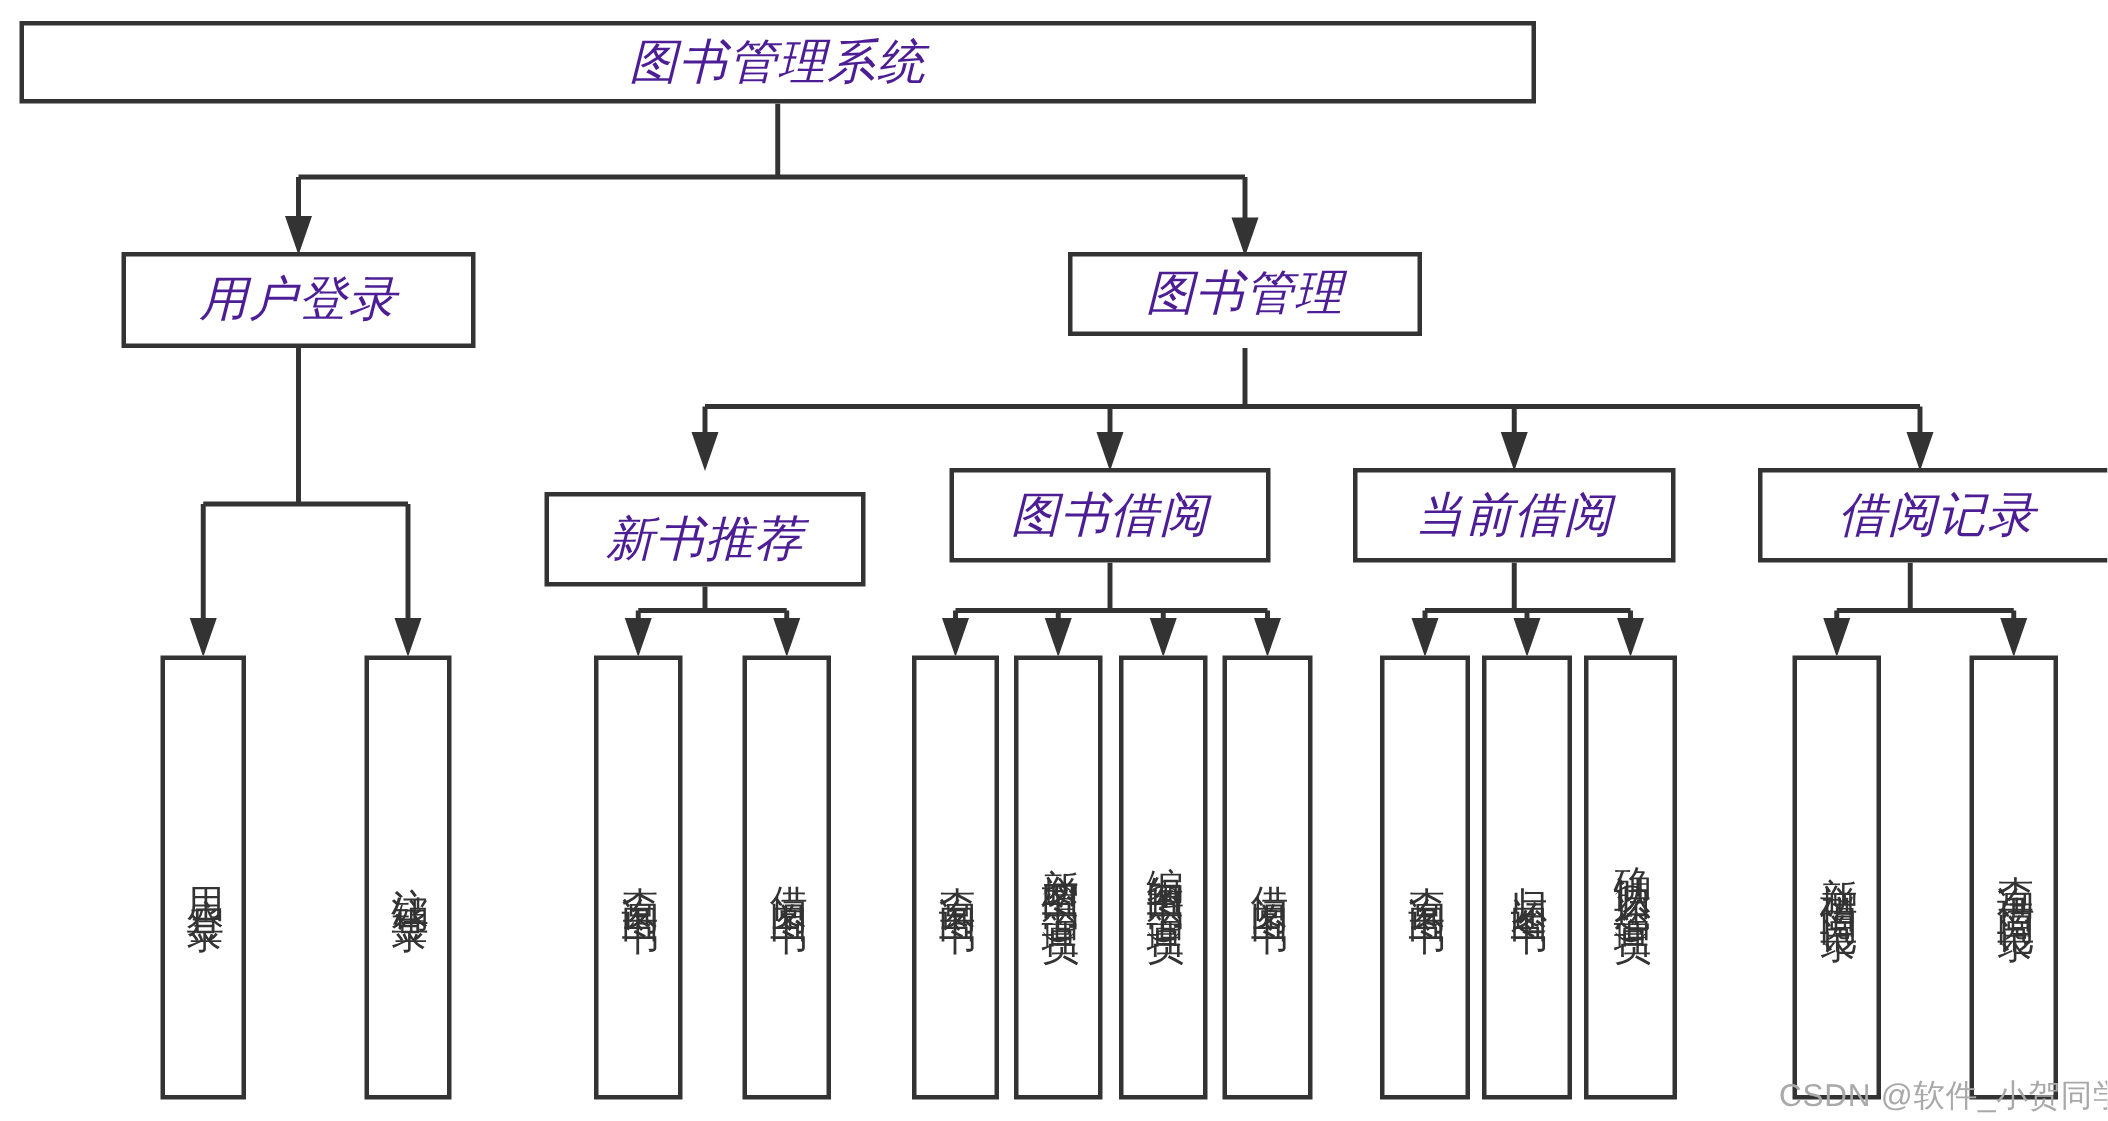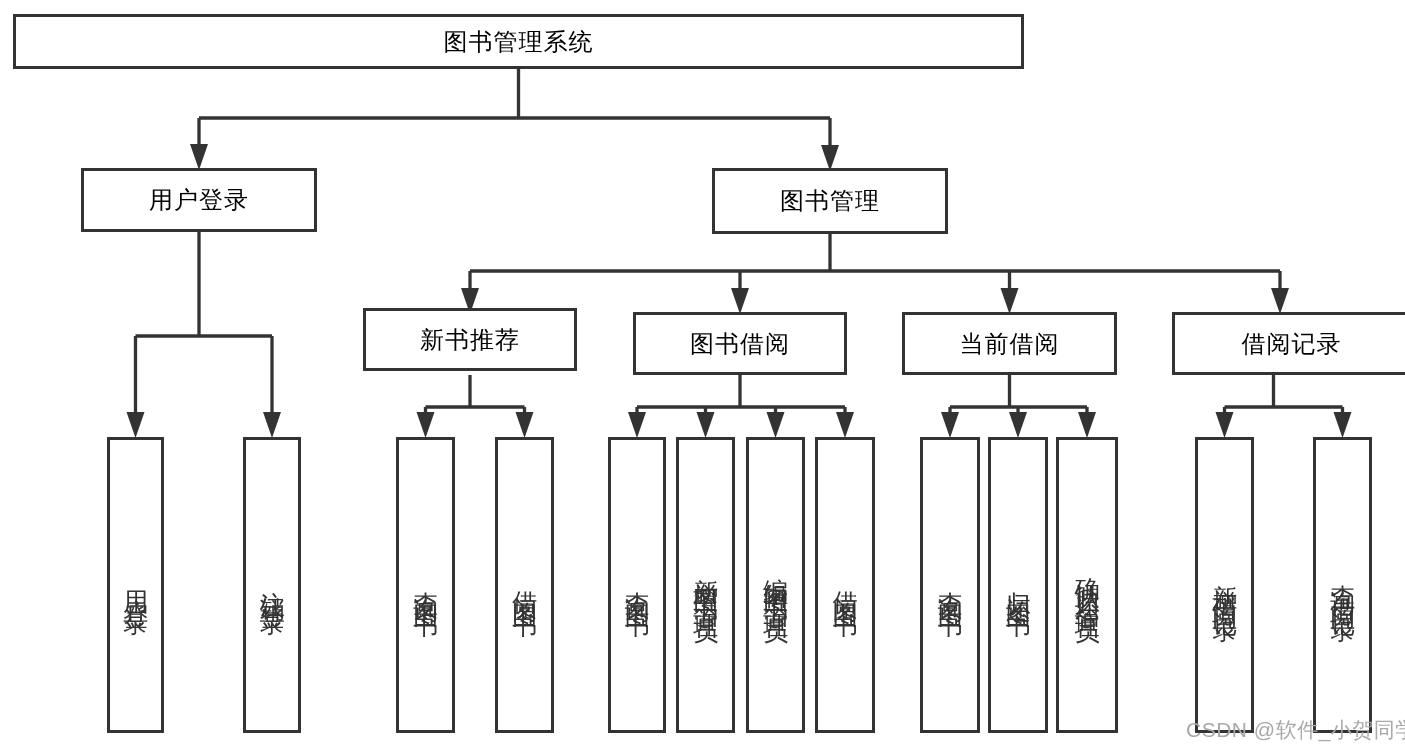--- a/index.html
+++ b/index.html
@@ -26,24 +26,25 @@
     position: absolute;
     box-sizing: border-box;
     border: 3px solid #333333;
     background: #ffffff;
     display: flex;
     align-items: center;
     justify-content: center;
     color: #333333;
   }
   .h-label {
-    font-size: 24px;
+    font-size: 32px;
     letter-spacing: 1px;
     white-space: nowrap;
-    color: #000000;
+    color: #4c1d95;
+    font-style: italic;
   }
   .v-label {
     writing-mode: vertical-rl;
     text-orientation: mixed;
     font-size: 25px;
     letter-spacing: 7px;
     line-height: 1.1;
     color: #333333;
     white-space: nowrap;
   }
@@ -96,25 +97,25 @@
     </g>
   </svg>
 
   <div class="box" style="left:13px;top:14px;width:1011px;height:55px">
     <span class="h-label">图书管理系统</span>
   </div>
 
   <div class="box" style="left:81px;top:168px;width:236px;height:64px">
     <span class="h-label">用户登录</span>
   </div>
-  <div class="box" style="left:712px;top:168px;width:236px;height:66px">
+  <div class="box" style="left:712px;top:168px;width:236px;height:56px">
     <span class="h-label">图书管理</span>
   </div>
 
-  <div class="box" style="left:363px;top:308px;width:214px;height:63px">
+  <div class="box" style="left:363px;top:328px;width:214px;height:63px">
     <span class="h-label">新书推荐</span>
   </div>
   <div class="box" style="left:902px;top:312px;width:215px;height:63px">
     <span class="h-label">当前借阅</span>
   </div>
   <div class="box" style="left:633px;top:312px;width:214px;height:63px">
     <span class="h-label">图书借阅</span>
   </div>
   <div class="box" style="left:1172px;top:312px;width:239px;height:63px">
     <span class="h-label">借阅记录</span>

